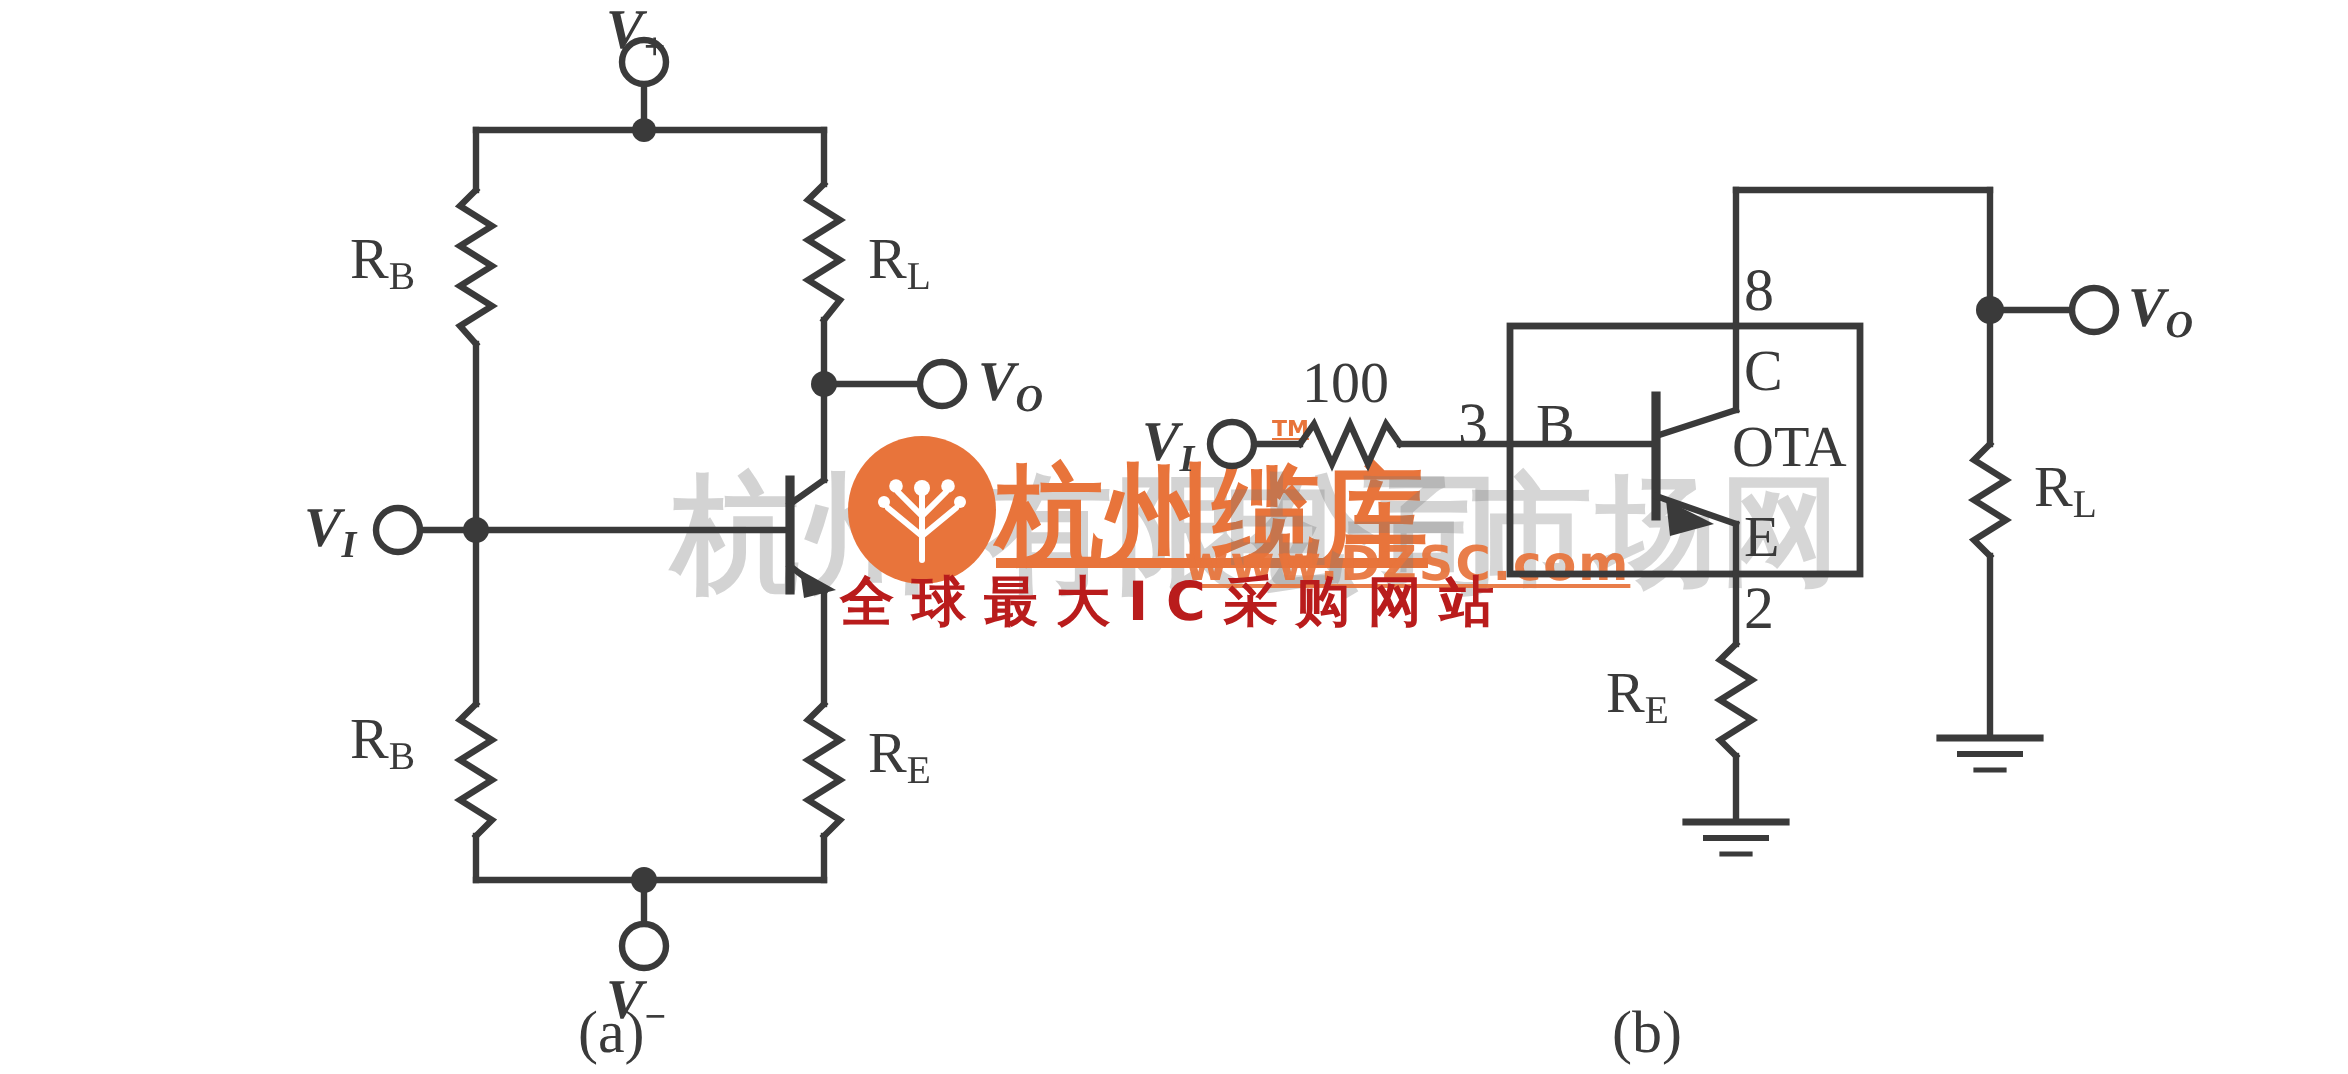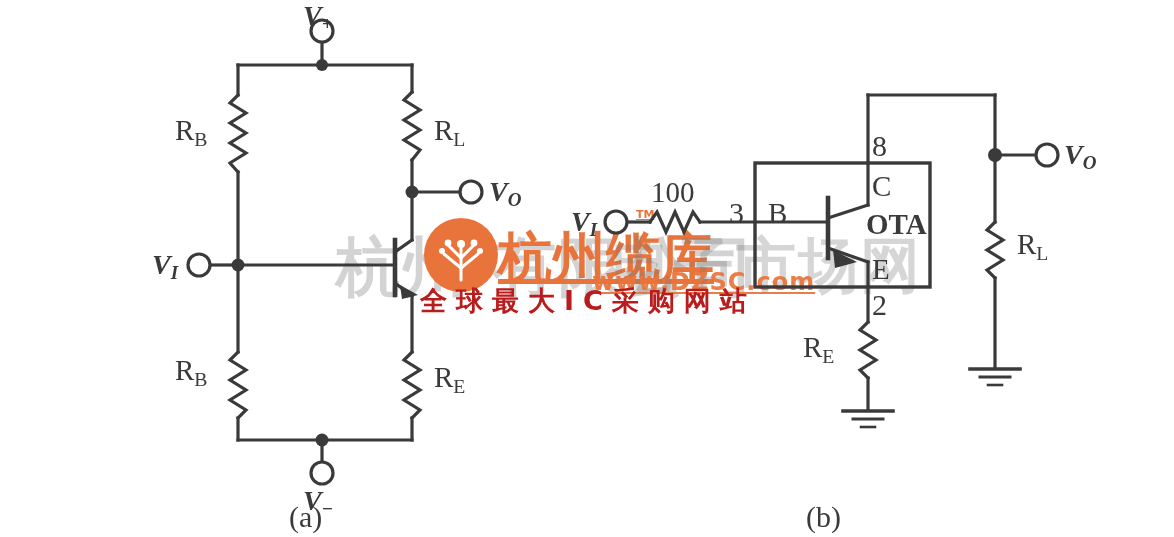--- a/index.html
+++ b/index.html
@@ -256,21 +256,21 @@
   <div class="lbl" style="left:651px; top:178px; font-size:29px;">100</div>
 
   <div class="lbl" style="left:872px; top:131px; font-size:30px;">8</div>
 
   <div class="lbl" style="left:872px; top:172px; font-size:29px;">C</div>
 
   <div class="lbl" style="left:729px; top:198px; font-size:30px;">3</div>
 
   <div class="lbl" style="left:768px; top:199px; font-size:29px;">B</div>
 
-  <div class="lbl" style="left:866px; top:210px; font-size:29px;font-weight:bold;">OTA</div>
+  <div class="lbl" style="left:866px; top:210px; font-size:29px;">OTA</div>
 
   <div class="lbl" style="left:872px; top:255px; font-size:29px;">E</div>
 
   <div class="lbl" style="left:872px; top:290px; font-size:30px;">2</div>
 
   <div class="lbl" style="left:803px; top:333px; font-size:29px;">
     <span>R</span><span class="sub">E</span>
   </div>
 
   <div class="lbl" style="left:1017px; top:230px; font-size:29px;">

